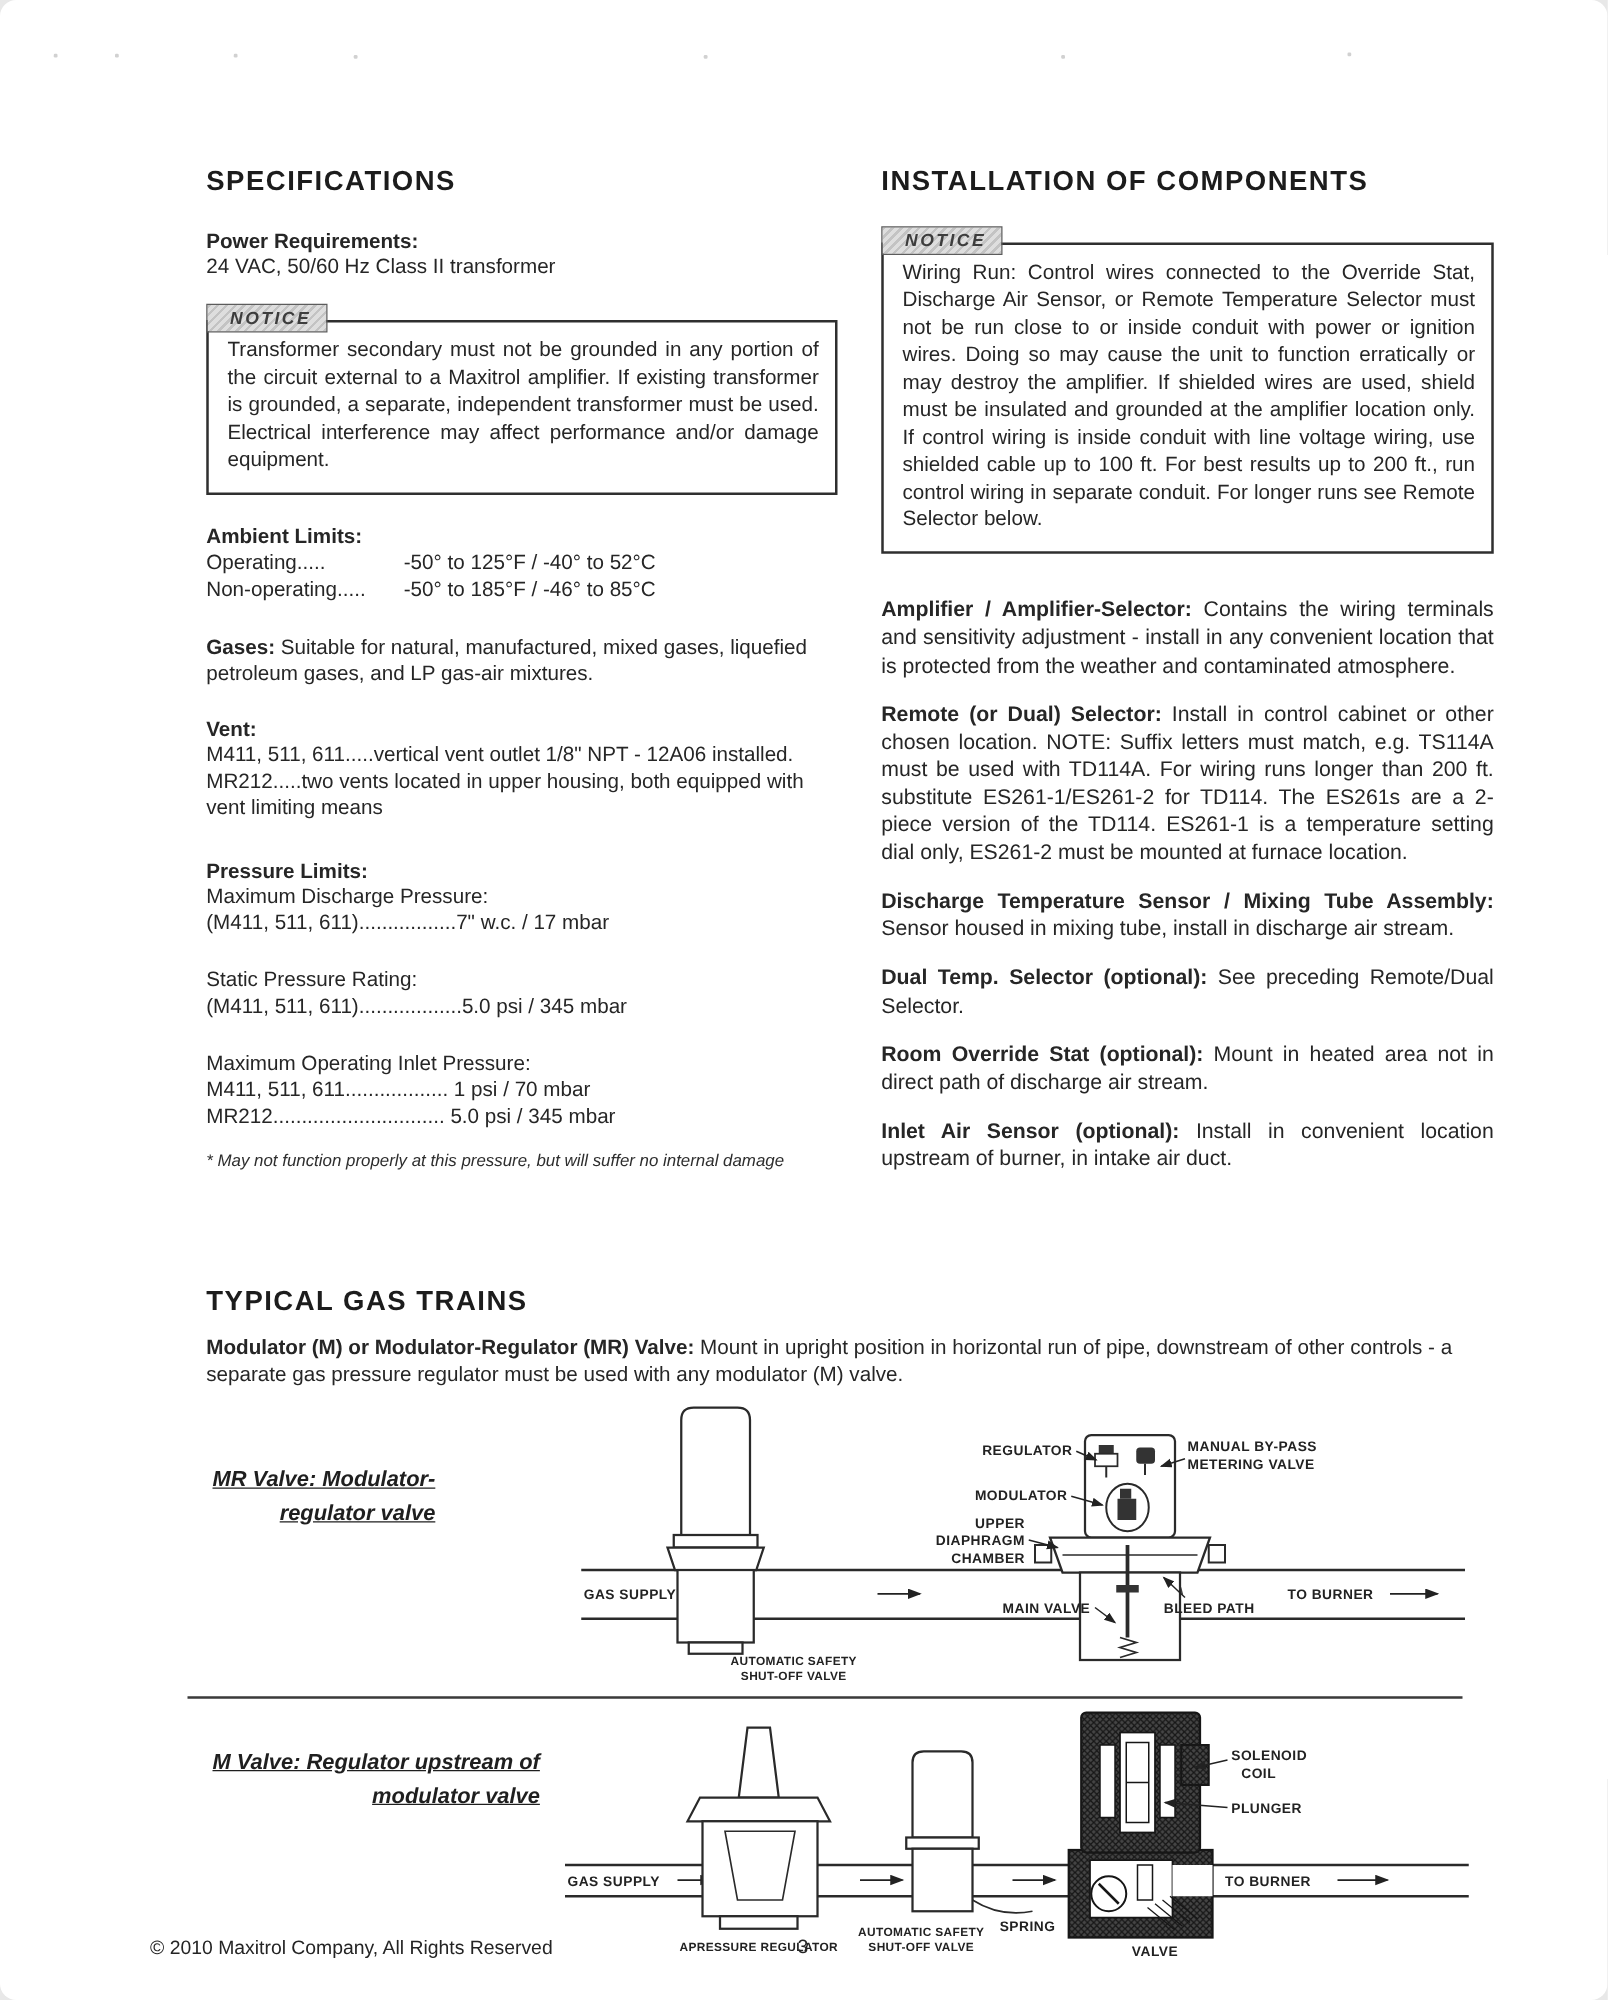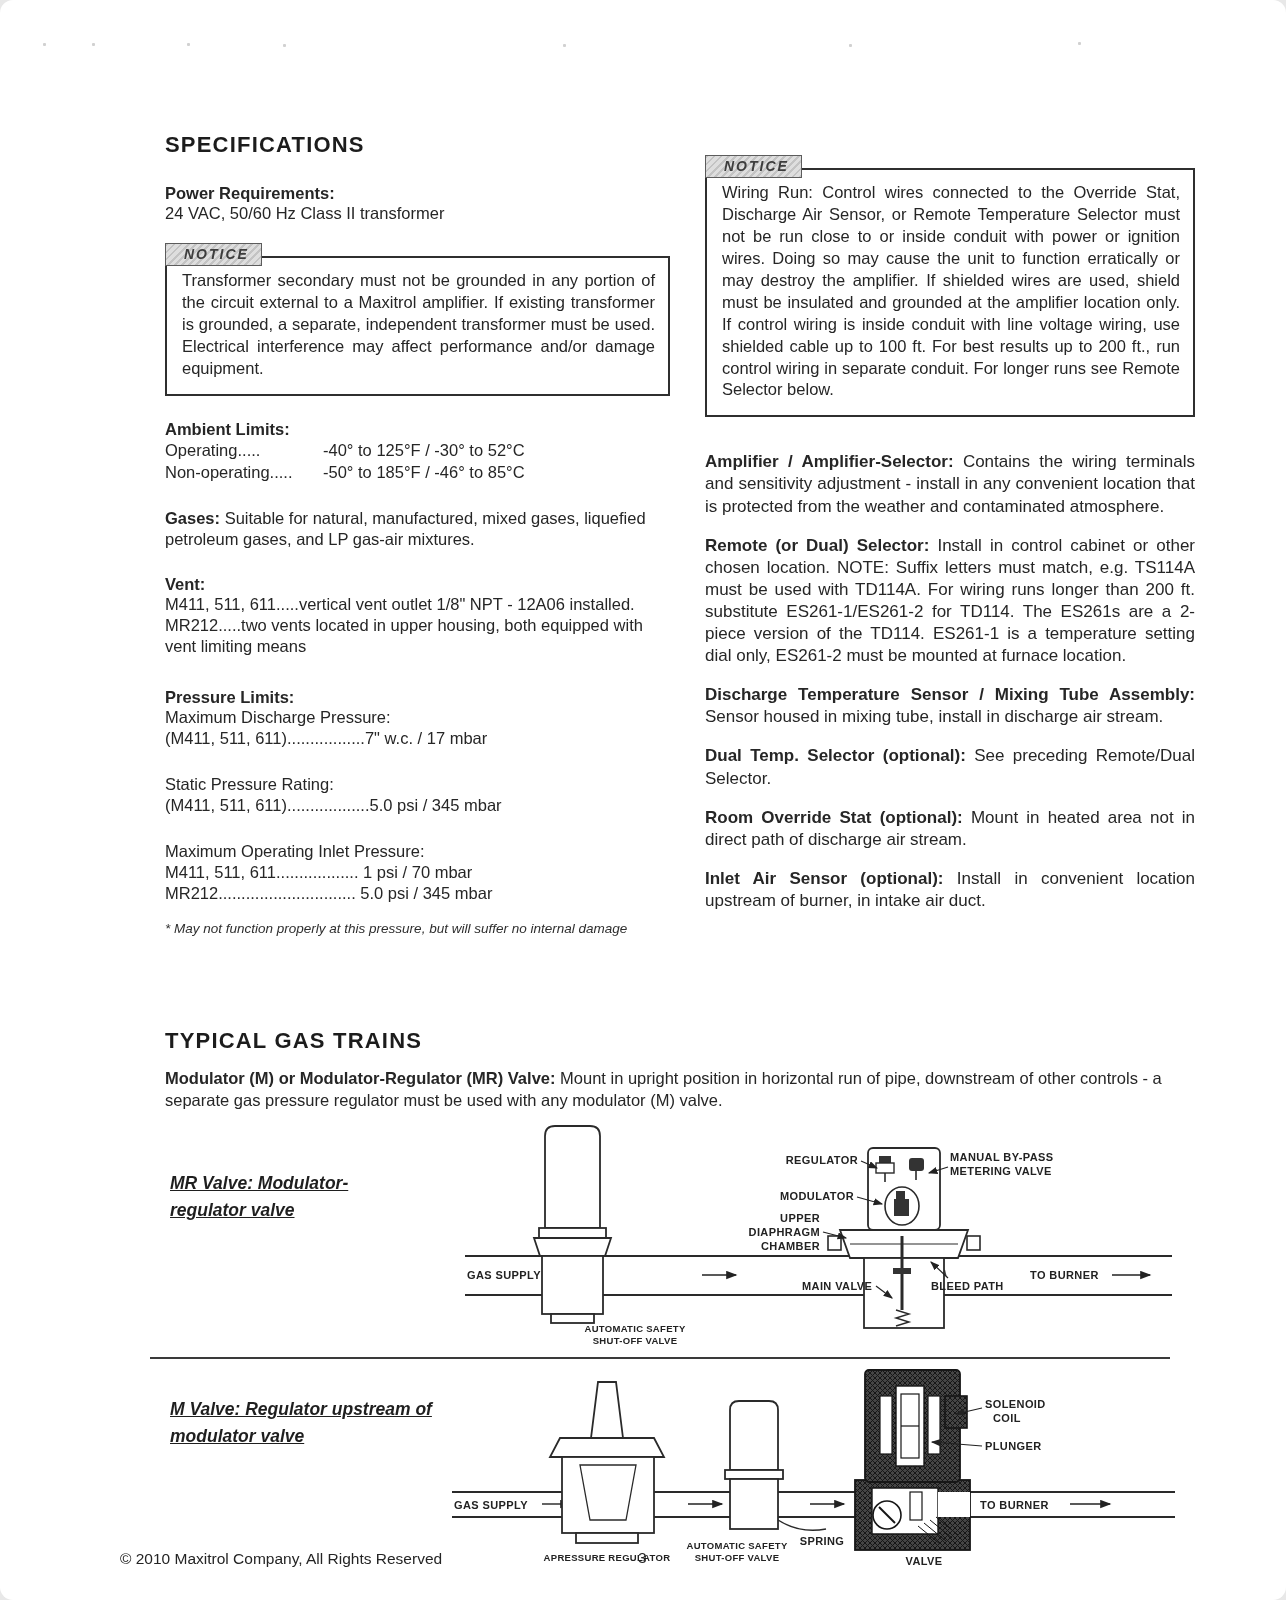--- a/index.html
+++ b/index.html
@@ -27,21 +27,21 @@
   .sect{margin-top:24px;}
   .amb-row{display:flex;font-size:16.5px;line-height:1.35;}
   .amb-label{width:158px;flex:none;}
   .foot-note{font-style:italic;font-size:13.5px;margin-top:16px;color:#2e2e2e;}
   .inst-para{font-size:17px;line-height:1.3;text-align:justify;margin:17px 0 0 0;}
   .inst-para .lead{font-weight:bold;}
   .lead{font-weight:bold;}
   .gt-head{position:absolute;left:165px;top:1028px;font-size:22px;font-weight:bold;letter-spacing:1.2px;color:#1c1c1c;margin:0;}
   .gt-intro{position:absolute;left:165px;top:1068px;width:1042px;font-size:16.5px;line-height:1.32;margin:0;}
   .diagram{position:absolute;}
-  .diag-caption{font-style:italic;font-weight:bold;font-size:17.5px;line-height:1.55;color:#1f1f1f;}
+  .diag-caption{font-style:italic;font-weight:bold;font-size:17.5px;line-height:1.55;color:#1f1f1f;text-align:right;}
   .diag-caption span{text-decoration:underline;}
   .divider{position:absolute;left:150px;top:1357px;width:1020px;height:2px;background:#3a3a3a;}
   .footer-left{position:absolute;left:120px;top:1550px;font-size:15.5px;color:#242424;}
   .footer-page{position:absolute;left:638px;top:1549px;font-size:15.5px;color:#242424;}
   svg text{font-family:"Liberation Sans", sans-serif;font-weight:bold;fill:#222;}
   .lbl{font-size:11px;letter-spacing:.4px;}
   .lbl-sm{font-size:9.5px;letter-spacing:.3px;}
 </style>
 </head>
 <body>
@@ -64,21 +64,21 @@
 
     <div class="notice-box">
       <span class="notice-tab">NOTICE</span>
       <p class="notice-body">Transformer secondary must not be grounded in any portion of the circuit external to a Maxitrol amplifier. If existing transformer is grounded, a separate, independent transformer must be used. Electrical interference may affect performance and/or damage equipment.</p>
     </div>
 
     <div class="sect">
       <p class="sub-h">Ambient Limits:</p>
       <div class="amb-row">
         <span class="amb-label">Operating.....</span>
-        <span>-40° to 125°F / -30° to 52°C</span>
+        <span>-50° to 125°F / -40° to 52°C</span>
       </div>
       <div class="amb-row">
         <span class="amb-label">Non-operating.....</span>
         <span>-50° to 185°F / -46° to 85°C</span>
       </div>
     </div>
 
     <p class="body-txt sect"><span class="lead">Gases:</span><span> Suitable for natural, manufactured, mixed gases, liquefied petroleum gases, and LP gas-air mixtures.</span></p>
 
     <div class="sect">
@@ -102,20 +102,21 @@
       <p class="body-txt">Maximum Operating Inlet Pressure:</p>
       <p class="body-txt">M411, 511, 611..................  1 psi / 70 mbar</p>
       <p class="body-txt">MR212..............................  5.0 psi / 345 mbar</p>
     </div>
 
 
     <p class="foot-note">* May not function properly at this pressure, but will suffer no internal damage</p>
   </div>
 
   <div class="col col-right">
+    <h1 class="h-main">INSTALLATION OF COMPONENTS</h1>
 
     <div class="notice-box" style="margin-top:36px">
       <span class="notice-tab">NOTICE</span>
       <p class="notice-body">Wiring Run: Control wires connected to the Override Stat, Discharge Air Sensor, or Remote Temperature Selector must not be run close to or inside conduit with power or ignition wires.  Doing so may cause the unit to function erratically or may destroy the amplifier.  If shielded wires are used, shield must be insulated and grounded at the amplifier location only. If control wiring is inside conduit with line voltage wiring, use shielded cable up to 100 ft.  For best results up to 200 ft., run control wiring in separate conduit.  For longer runs see Remote Selector below.</p>
     </div>
 
     <p class="inst-para" style="margin-top:34px"><span class="lead">Amplifier / Amplifier-Selector:</span><span>  Contains the wiring terminals and sensitivity adjustment - install in any convenient location that is protected from the weather and contaminated atmosphere.</span></p>
     <p class="inst-para"><span class="lead">Remote (or Dual) Selector:</span><span>  Install in control cabinet or other chosen location.  NOTE:  Suffix letters must match, e.g. TS114A must be used with TD114A.  For wiring runs longer than 200 ft. substitute ES261-1/ES261-2 for TD114. The ES261s are a 2-piece version of the TD114.  ES261-1 is a temperature setting dial only, ES261-2 must be mounted at furnace location.</span></p>
     <p class="inst-para"><span class="lead">Discharge Temperature Sensor / Mixing Tube Assembly:</span><span> Sensor housed in mixing tube, install in discharge air stream.</span></p>
     <p class="inst-para"><span class="lead">Dual Temp. Selector (optional):</span><span> See preceding Remote/Dual Selector.</span></p>

